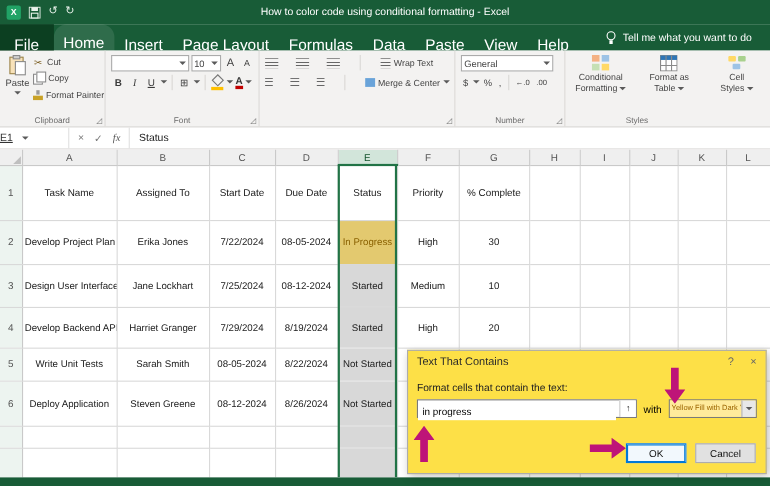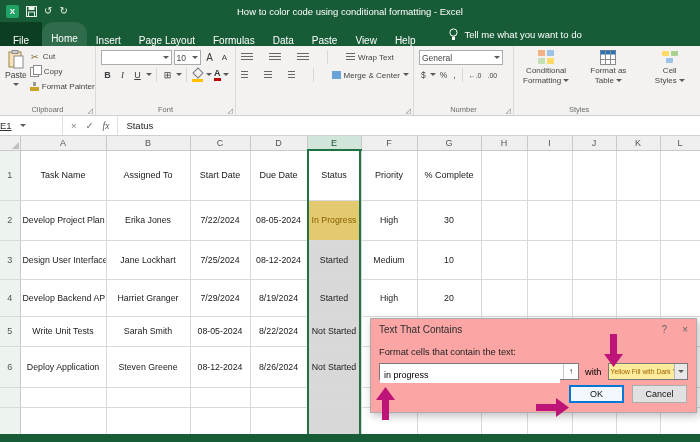--- a/index.html
+++ b/index.html
@@ -12,21 +12,21 @@
     display:flex;align-items:center;color:#fff;}
   .qat{display:flex;align-items:center;gap:7px;margin-left:6px;}
   .xl-logo{width:13px;height:13px;background:#21A366;color:#fff;font-size:8px;font-weight:bold;
     display:flex;align-items:center;justify-content:center;border-radius:2px;}
   .qat-ic{font-size:10px;line-height:1;color:#eaf3ec;}
   .title-text{position:absolute;left:0;right:0;text-align:center;font-size:9.5px;color:#fff;pointer-events:none;}
 
   
   .tabrow{position:absolute;left:0;top:22px;width:700px;height:24px;background:var(--green);
     display:flex;align-items:stretch;color:#fff;}
-  .tab{font-size:10px;padding:5px 9px 0 9px;display:flex;align-items:center;height:36px;box-sizing:border-box;padding-top:0;}
+  .tab{font-size:14px;padding:5px 9px 0 9px;display:flex;align-items:center;height:36px;box-sizing:border-box;padding-top:0;}
   .tab.file{background:#0C3F21;padding:0 13px;}
   .tab.active{background:rgba(255,255,255,0.10);border-bottom:3px solid #fff;border-radius:12px;}
   .tellme{display:flex;align-items:center;gap:5px;margin-left:24px;font-size:9.5px;color:#fff;}
 
   
   .ribbon{position:absolute;left:0;top:46px;width:700px;height:70px;background:#F3F2F1;
     border-bottom:1px solid #D2D0CE;display:flex;box-sizing:border-box;color:#444;}
   .rgroup{position:relative;border-right:1px solid #DCDAD8;box-sizing:border-box;padding:4px 4px 11px 5px;flex:0 0 auto;}
   .rg-label{position:absolute;bottom:0;left:0;right:0;text-align:center;font-size:7.5px;color:#6b6b6b;height:10px;}
   .launcher{position:absolute;bottom:1px;right:2px;font-size:7px;color:#777;line-height:1;}
@@ -85,21 +85,21 @@
   .cell.bold{font-weight:normal;font-size:9px;margin-left:20px;}
   .cell.selcol{background:var(--selgray);}
   .cell.activecell{background:#fff;}
   .cell.cfcell{background:var(--cf-cell-fill);color:var(--cf-cell-text);}
   .sel-overlay{position:absolute;pointer-events:none;box-sizing:border-box;
     border-left:2px solid var(--accent);border-right:2px solid var(--accent);z-index:2;}
 
   .bottombar{position:absolute;left:0;top:434px;width:700px;height:8px;background:var(--green);}
 
   
-  .dialog{position:absolute;left:370px;top:318px;width:327px;height:95px;background:#fca5a5;
+  .dialog{position:absolute;left:370px;top:318px;width:327px;height:113px;background:#fde047;
     border:1px solid #ACACAC;box-shadow:2px 3px 8px rgba(0,0,0,0.25);z-index:10;box-sizing:border-box;}
   .dlg-title{height:21px;display:flex;align-items:center;padding:0 8px;font-size:10px;color:#2b2b2b;}
   .dlg-sys{margin-left:auto;display:flex;gap:15px;color:#666;font-size:10px;}
   .dlg-label{padding:7px 8px 3px;font-size:9.3px;color:#222;}
   .dlg-row{display:flex;align-items:center;padding:3px 8px;gap:6px;}
   .dlg-input-wrap{position:relative;width:200px;height:17px;border:1px solid #7A7A7A;box-sizing:border-box;background:#fff;}
   .dlg-input{border:none;outline:none;width:180px;height:100%;font-size:9px;padding:0 0 0 4px;
     font-family:"Liberation Sans",sans-serif;box-sizing:border-box;}
   .picker{position:absolute;right:0;top:0;width:14px;height:15px;border-left:1px solid #C9C9C9;background:#fff;
     display:flex;align-items:center;justify-content:center;font-size:8px;color:#222;}

